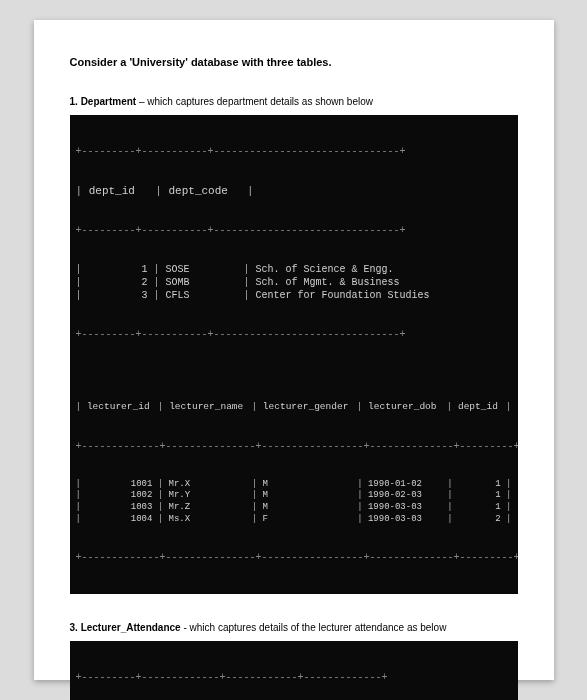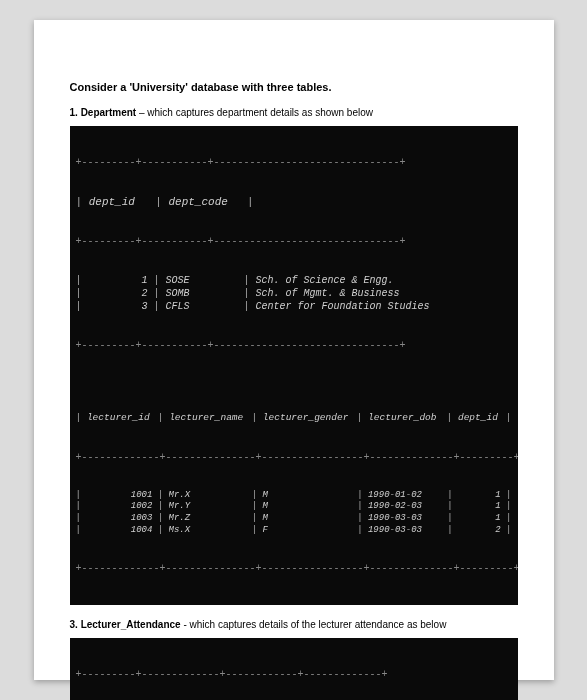--- a/index.html
+++ b/index.html
@@ -10,47 +10,47 @@
       display: flex;
       justify-content: center;
       padding-top: 20px;
       font-family: Arial, sans-serif;
     }
     .page {
       width: 520px;
       height: 660px;
       background: #fff;
       box-shadow: 0 2px 6px rgba(0,0,0,0.3);
-      padding: 61px 36px;
+      padding: 36px 36px;
     }
     .title {
       font-size: 11px;
       font-weight: bold;
       color: #000;
       margin-bottom: 14px;
     }
     .section-label {
       font-size: 10px;
       color: #000;
       margin-bottom: 8px;
-      margin-top: 14px;
+      margin-top: 28px;
     }
     .section-label b { font-weight: bold; }
     .term {
       background: #0a0a0a;
       color: #d0d0d0;
       font-family: 'Courier New', monospace;
       font-size: 10px;
       line-height: 1.3;
       padding: 4px 6px;
       white-space: pre;
       overflow: hidden;
     }
     .term-row { display: flex; }
-    .term-cell { overflow: hidden; font-style: italic; }
+    .term-cell { overflow: hidden; }
     .term-header { font-size: 11px; }
     .divider { color: #888; letter-spacing: 0; }
     .pipe { color: #aaa; }
     .term2 .term-cell, .term2 .pipe { font-size: 9px; }
     .term2 .term-header .term-cell, .term2 .term-header .pipe { font-size: 9.5px; }
   </style>
 </head>
 <body>
 
 <div class="page">

